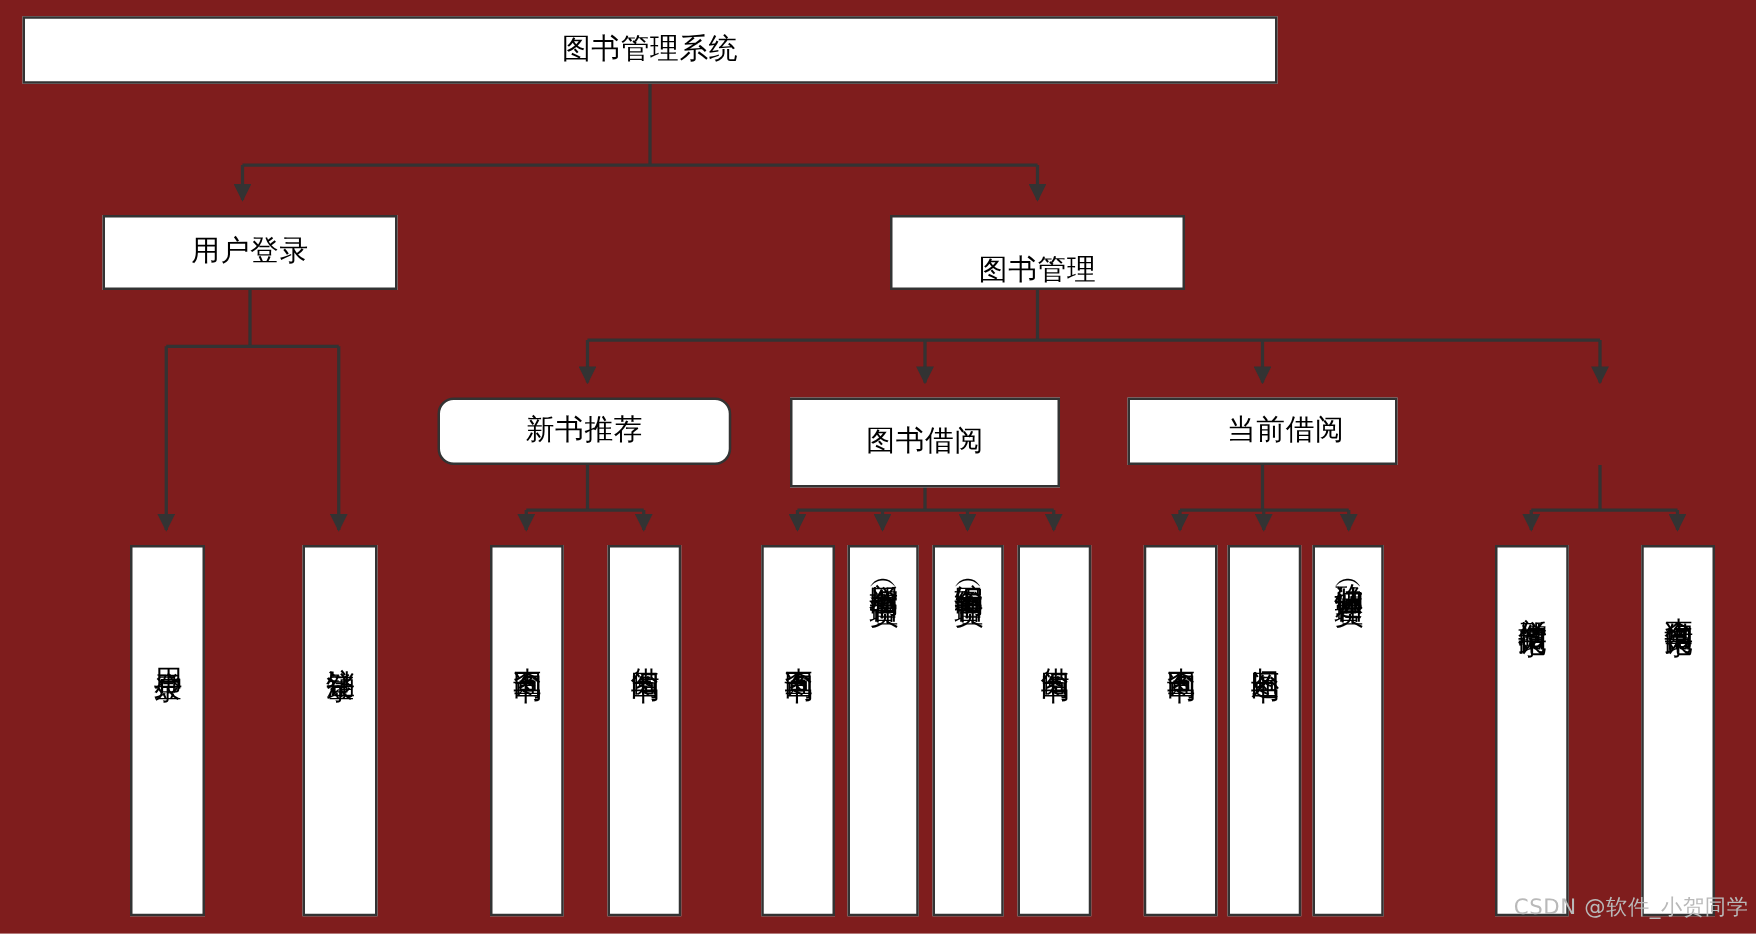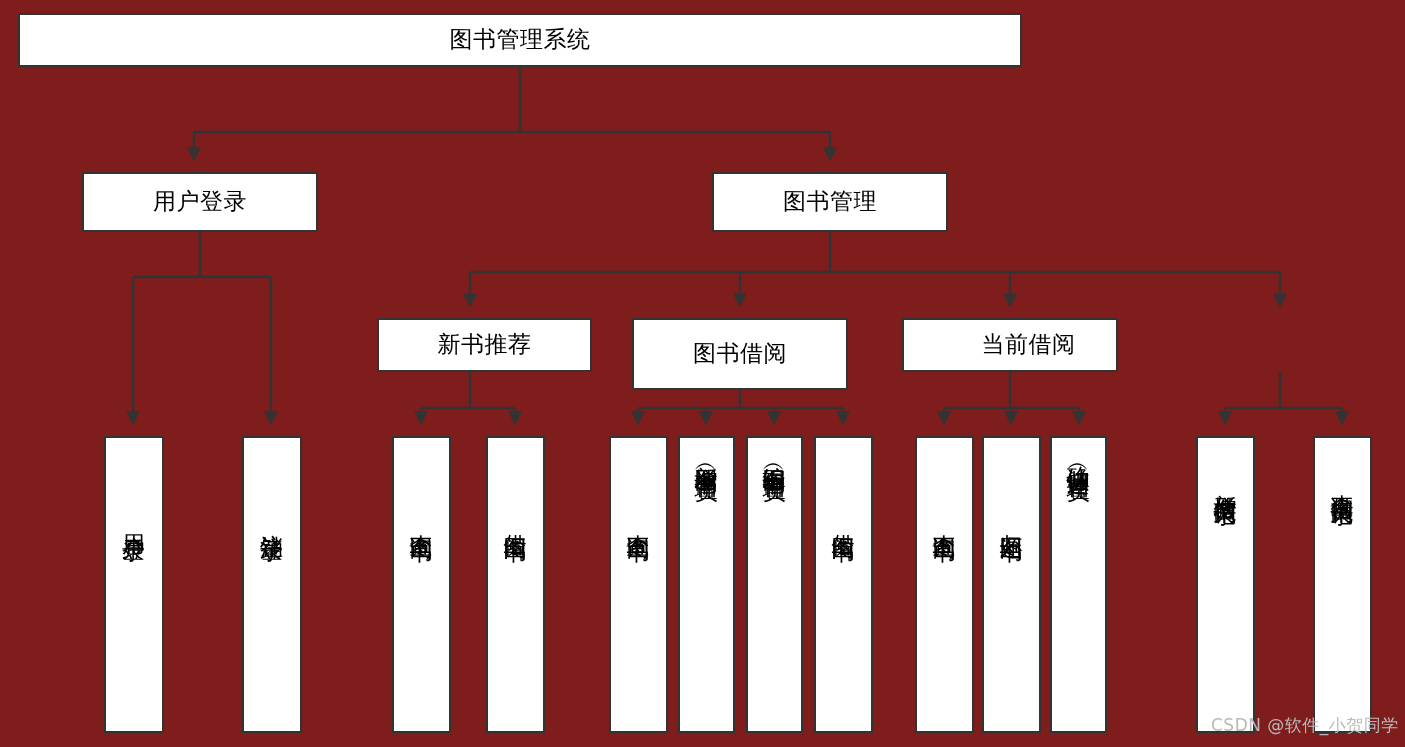--- a/index.html
+++ b/index.html
@@ -129,25 +129,25 @@
   </svg>
 
   <div class="node root" style="left:18px; top:13px; width:1004px; height:54px;">
     <span class="label">图书管理系统</span>
   </div>
 
   <div class="node h" style="left:82px; top:172px; width:236px; height:60px;">
     <span class="label">用户登录</span>
   </div>
 
-  <div class="node h" style="left:712px; top:172px; width:236px; height:60px;">
+  <div class="node h" style="left:712px; top:172px; width:236px; height:60px;align-items:flex-end;">
     <span class="label">图书管理</span>
   </div>
 
-  <div class="node h" style="left:377px; top:318px; width:215px; height:54px;">
+  <div class="node h" style="left:350px; top:318px; width:235px; height:54px;border-radius:13px;">
     <span class="label">新书推荐</span>
   </div>
 
   <div class="node h" style="left:632px; top:318px; width:216px; height:72px;">
     <span class="label">图书借阅</span>
   </div>
 
   <div class="node h" style="left:902px; top:318px; width:216px; height:54px;padding-left:37px;">
     <span class="label">当前借阅</span>
   </div>

